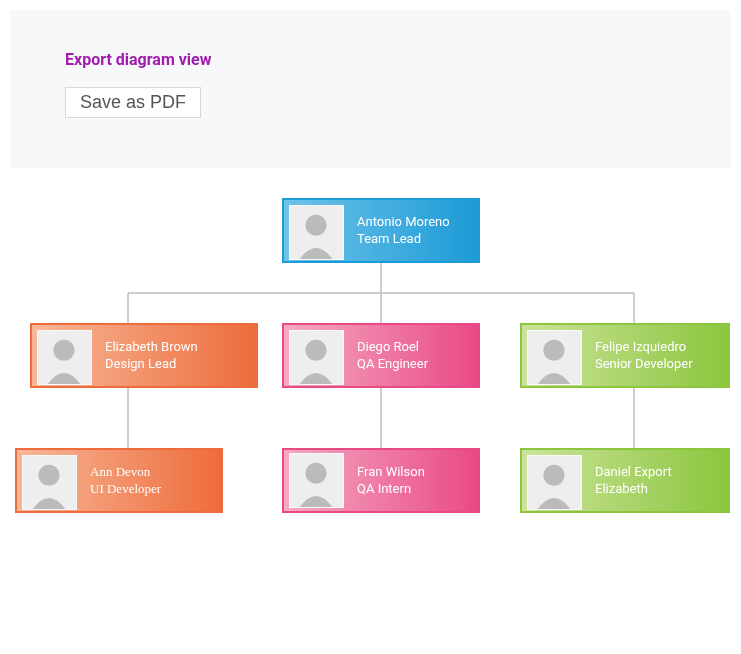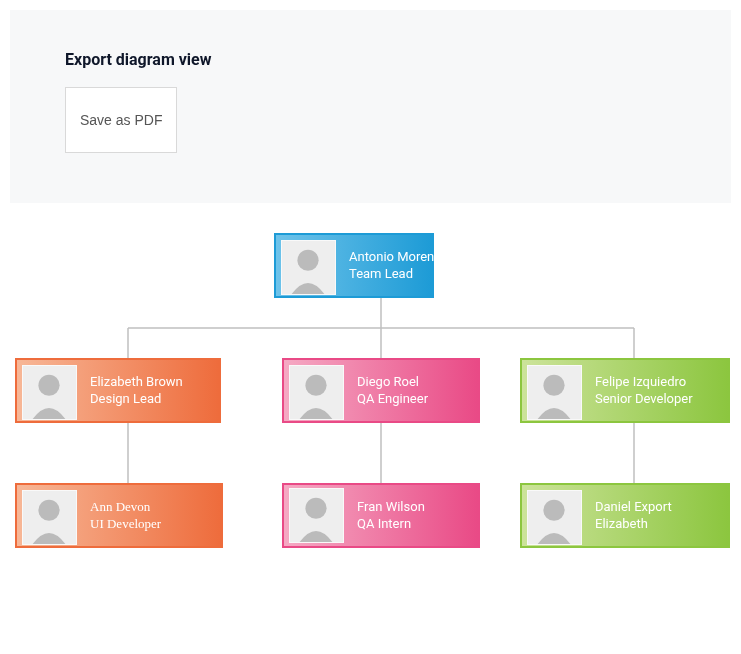--- a/index.html
+++ b/index.html
@@ -11,29 +11,29 @@
   }
   .panel {
     margin: 10px;
     background: #f7f8f9;
     padding: 40px 55px 50px 55px;
   }
   .panel h3 {
     margin: 0 0 18px 0;
     font-size: 16px;
     font-weight: 700;
-    color: #0f172a;
+    color: #a21caf;
   }
   .btn {
     display: inline-block;
     background: #fff;
     border: 1px solid #d9d9d9;
     color: #555;
-    font-size: 14px;
-    padding: 24px 14px;
+    font-size: 18px;
+    padding: 4px 14px;
     cursor: pointer;
   }
   .diagram {
     position: relative;
     width: 741px;
     height: 360px;
     margin-top: 8px;
   }
   svg.connectors {
     position: absolute;
@@ -98,35 +98,35 @@
       <line x1="128" y1="115" x2="128" y2="145"></line>
       <line x1="381" y1="115" x2="381" y2="145"></line>
       <line x1="634" y1="115" x2="634" y2="145"></line>
 
       <line x1="128" y1="210" x2="128" y2="270"></line>
       <line x1="381" y1="210" x2="381" y2="270"></line>
       <line x1="634" y1="210" x2="634" y2="270"></line>
     </g>
   </svg>
 
-  <div class="node blue" style="left:274px; top:20px; width:160px;">
+  <div class="node blue" style="left:282px; top:20px; width:198px;">
     <div class="avatar">
       <svg viewBox="0 0 55 55">
           <rect width="55" height="55" fill="#eee"></rect>
           <circle cx="27" cy="20" r="11" fill="#bbb"></circle>
           <path d="M10 55 Q27 32 44 55 Z" fill="#bbb"></path>
         </svg>
     </div>
     <div class="label">
       <span>Antonio Moreno</span>
       <span>Team Lead</span>
     </div>
   </div>
 
-  <div class="node orange" style="left:15px; top:145px; width:206px;">
+  <div class="node orange" style="left:30px; top:145px; width:228px;">
     <div class="avatar">
       <svg viewBox="0 0 55 55">
           <rect width="55" height="55" fill="#eee"></rect>
           <circle cx="27" cy="20" r="11" fill="#bbb"></circle>
           <path d="M10 55 Q27 32 44 55 Z" fill="#bbb"></path>
         </svg>
     </div>
     <div class="label">
       <span>Elizabeth Brown</span>
       <span>Design Lead</span>

